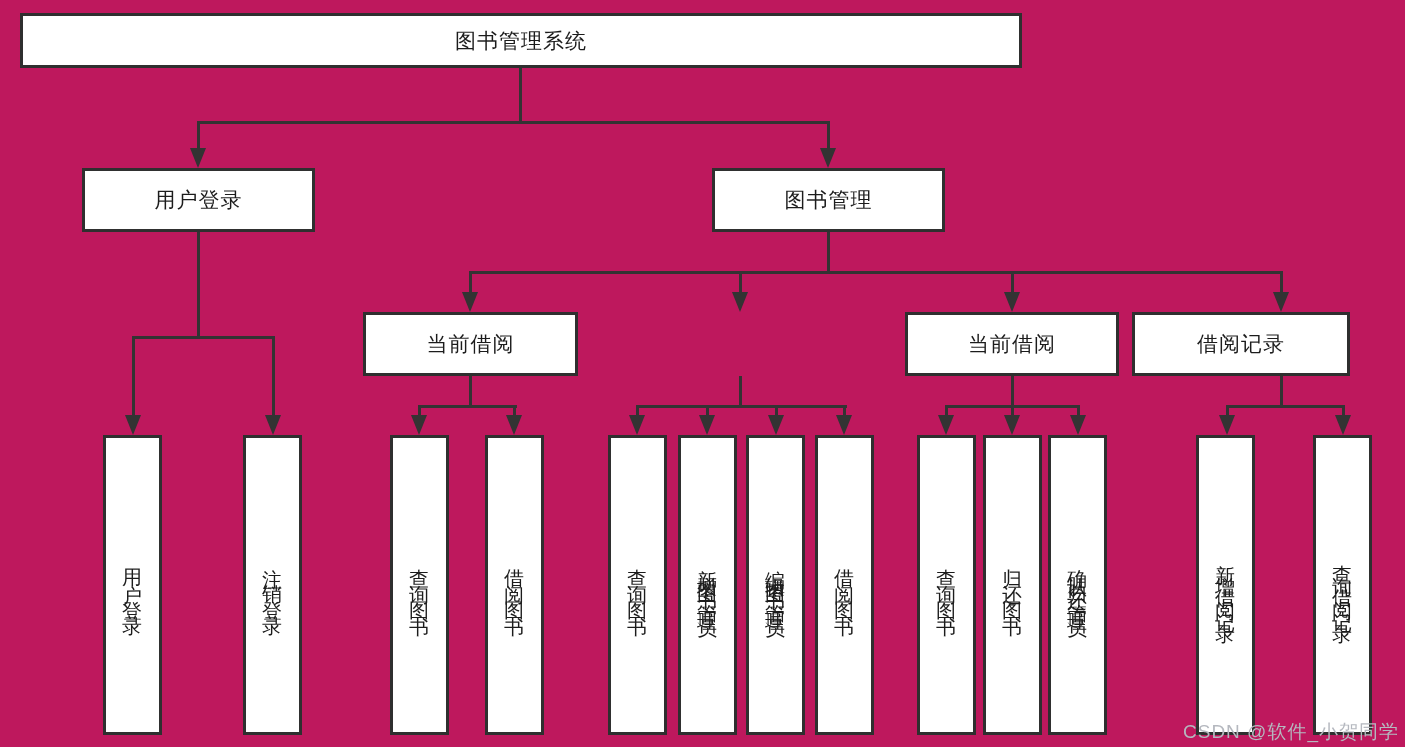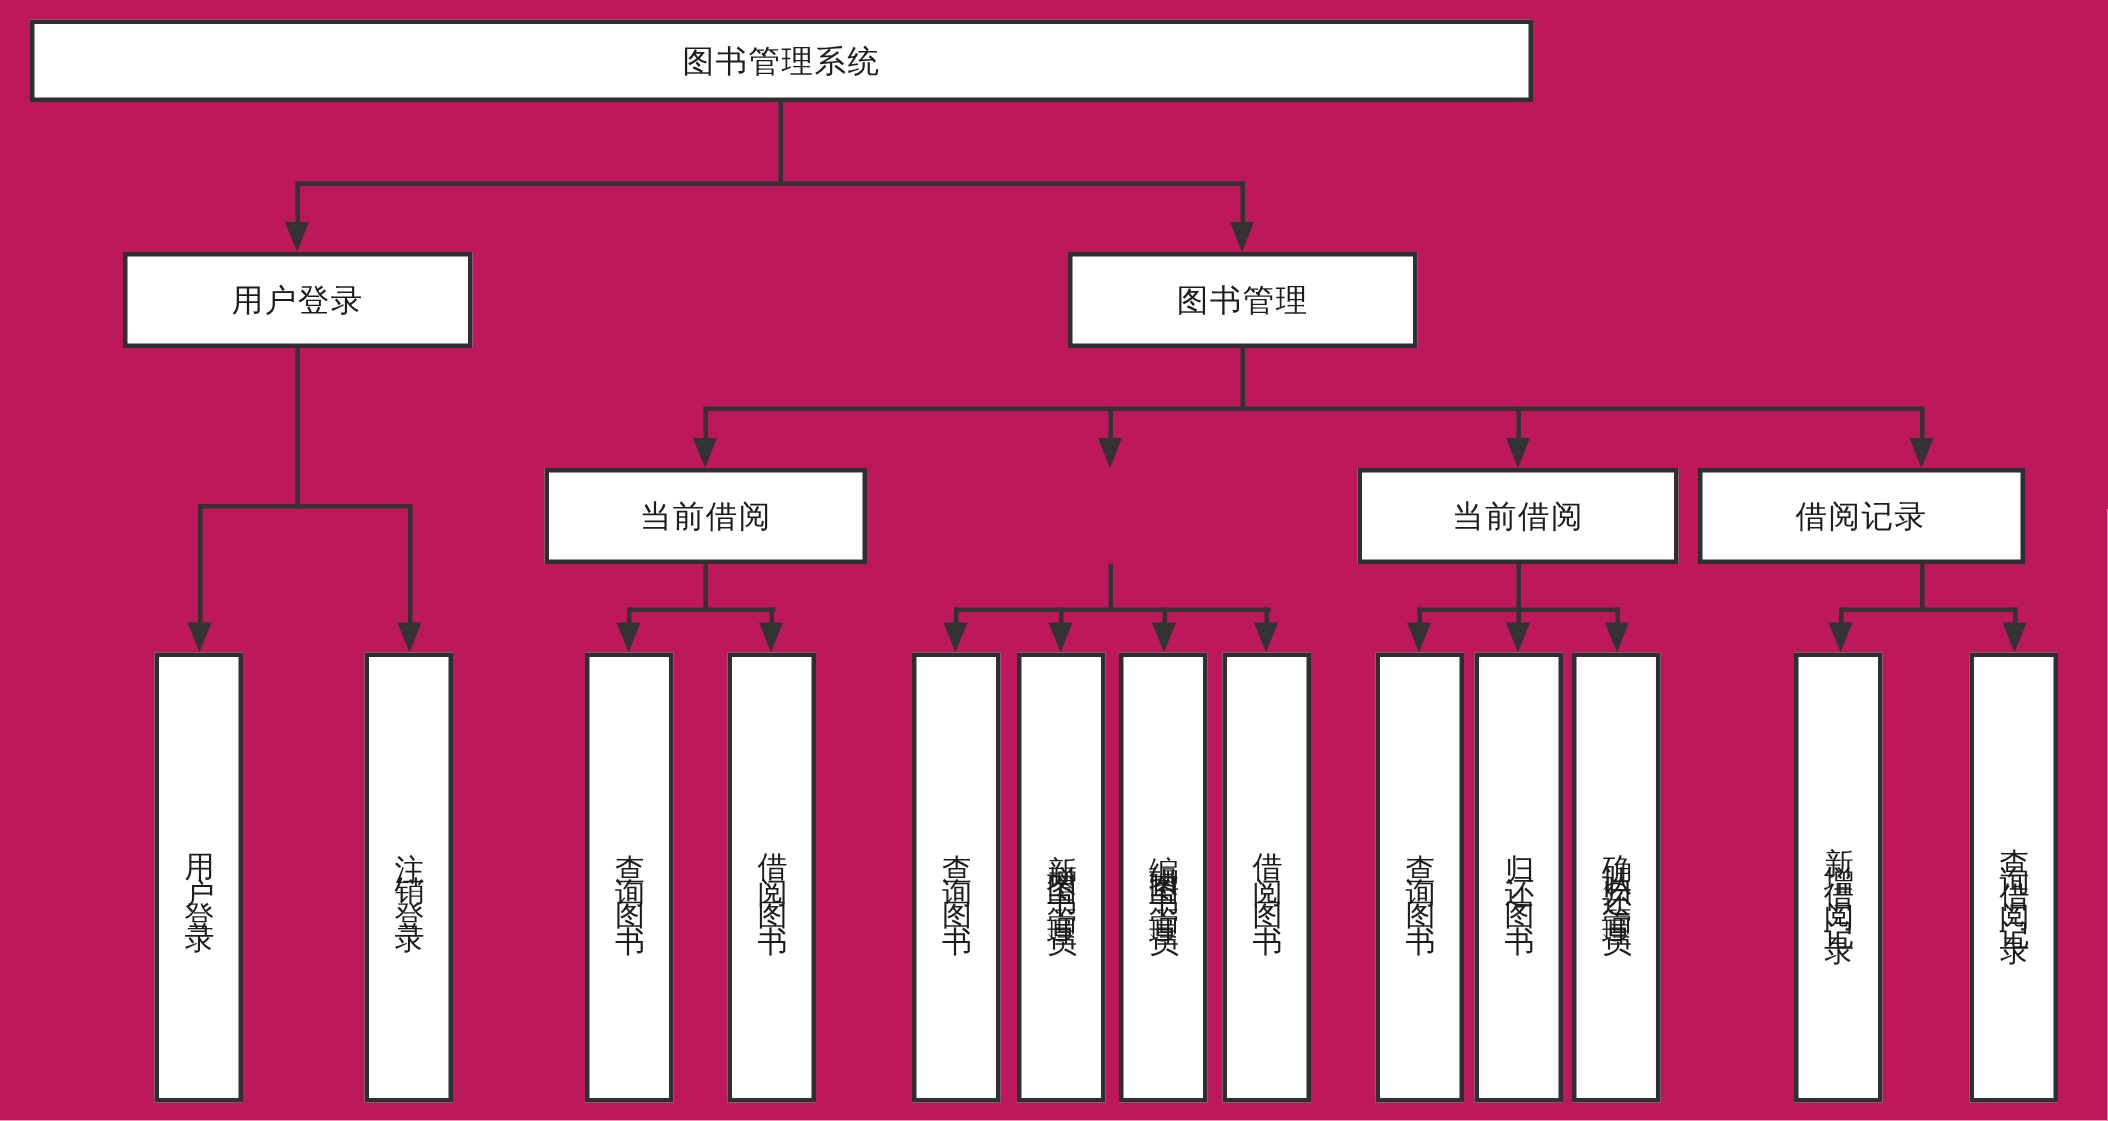--- a/index.html
+++ b/index.html
@@ -153,14 +153,15 @@
     <span class="vtext long">确认归还（管理员）</span>
   </div>
 
   <div class="box leaf" style="left:1196px;">
     <span class="vtext mid">新增借阅记录</span>
   </div>
   <div class="box leaf" style="left:1313px;">
     <span class="vtext mid">查询借阅记录</span>
   </div>
 
+  <div class="watermark">CSDN @软件_小贺同学</div>
 
 </div>
 
 </body></html>

